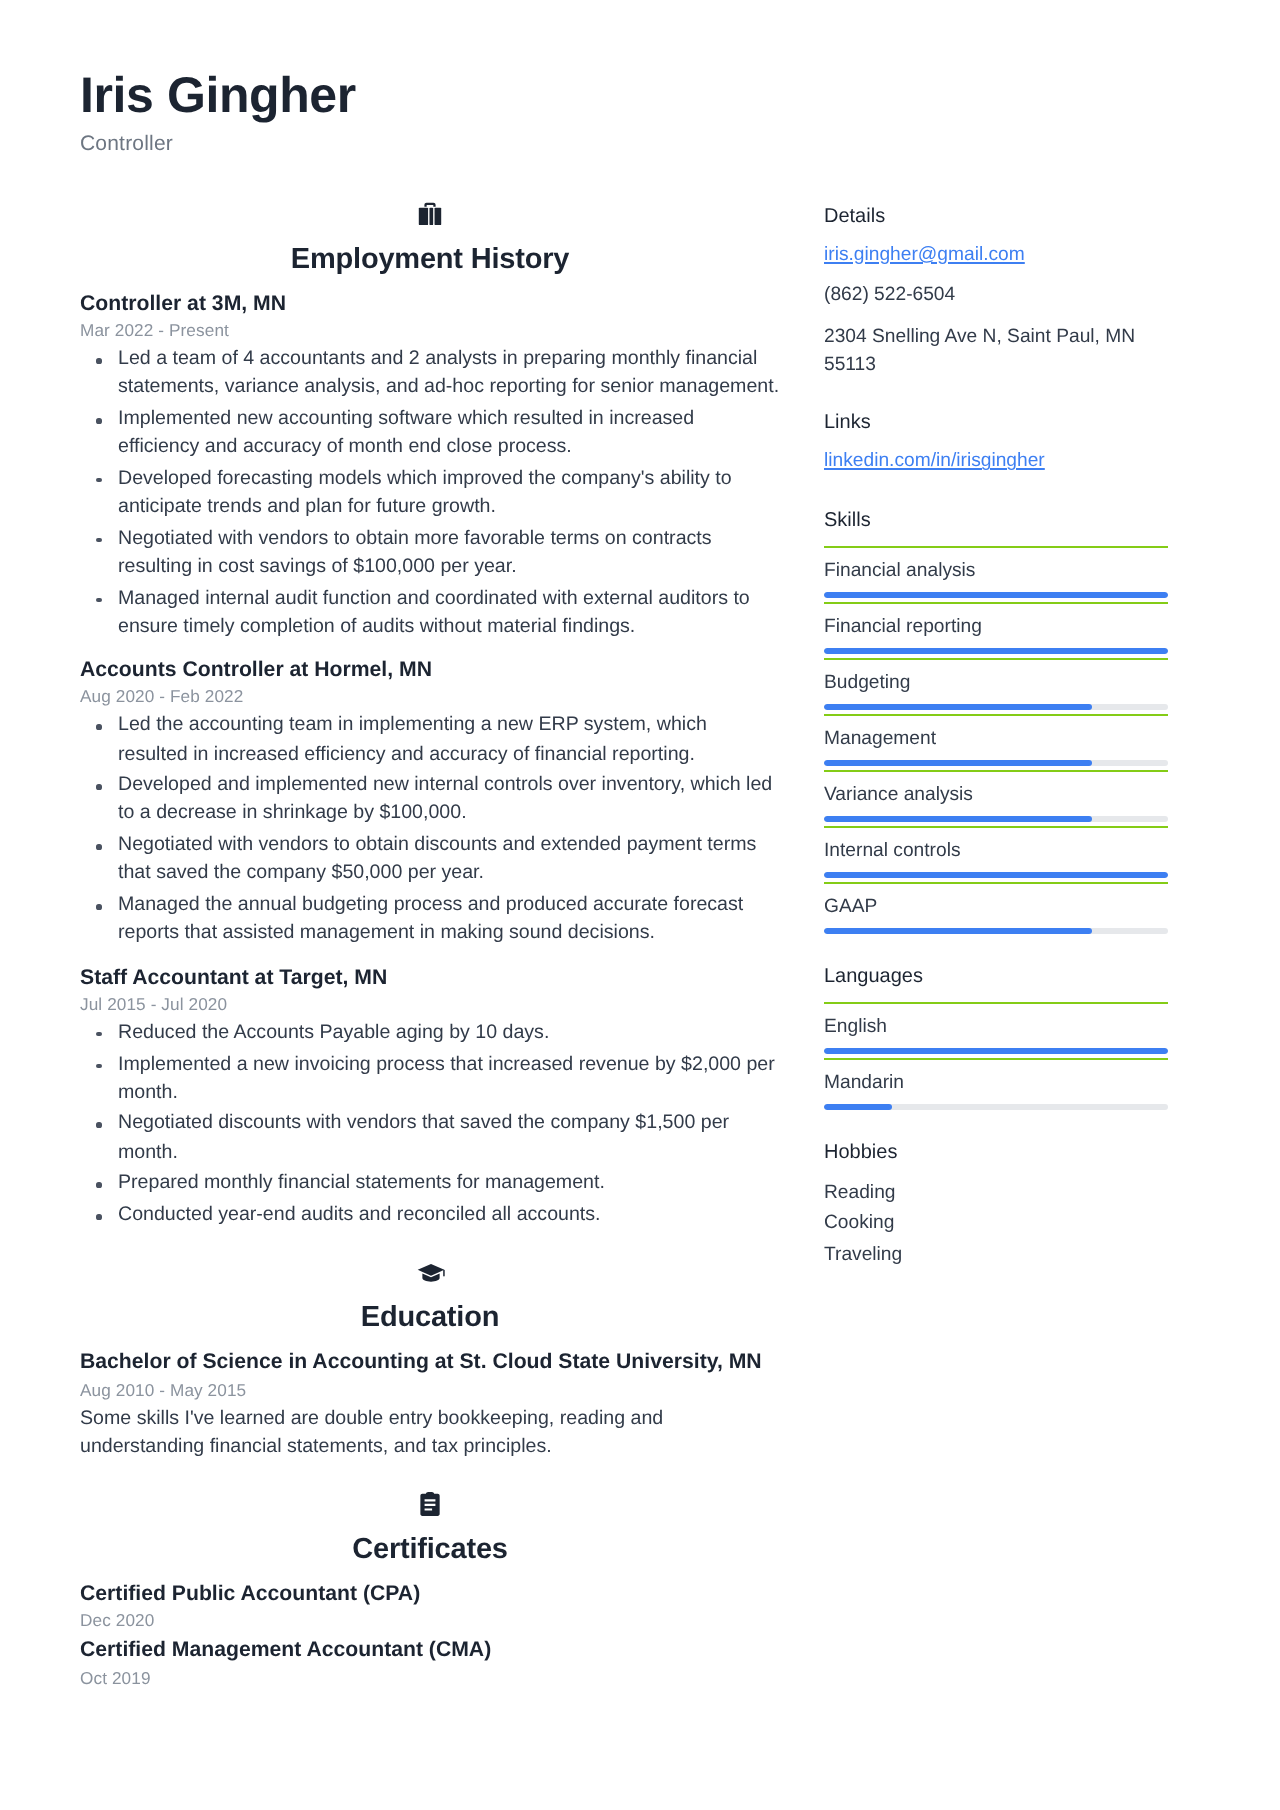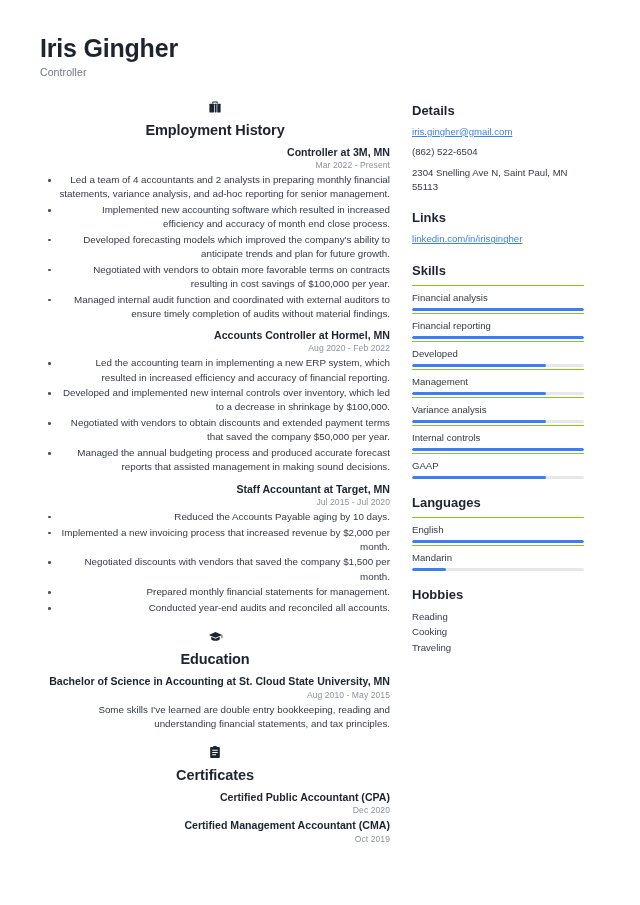--- a/index.html
+++ b/index.html
@@ -63,21 +63,21 @@
     flex: none;
   }
   .section-title {
     font-size: 14.5px;
     font-weight: bold;
     color: #1c2431;
     letter-spacing: -0.1px;
   }
 
   
-  .entry { margin-bottom: 3px; text-align: right; }
+  .entry { margin-bottom: 3px; }
   .entry-title {
     font-size: 10.6px;
     font-weight: bold;
     color: #1c2431;
     line-height: 1.35;
     margin-bottom: 1px;
   }
   .entry-date {
     font-size: 8.6px;
     color: #8b939e;
@@ -110,22 +110,22 @@
     top: 6px;
     width: 2.6px;
     height: 2.6px;
     border-radius: 50%;
     background: #4a5260;
   }
 
   
   .side-block { margin-bottom: 16px; }
   .side-title {
-    font-size: 13px;
-    font-weight: bold;
+    font-size: 10px;
+    font-weight: normal;
     color: #1c2431;
     margin-bottom: 7px;
   }
   .side-line {
     font-size: 9.6px;
     color: #323b49;
     line-height: 1.5;
     margin-bottom: 6px;
   }
   .side-link {
@@ -289,21 +289,21 @@
             <div class="meter-fill" style="width: 100%;"></div>
           </div>
         </div>
         <div class="meter-item">
           <div class="meter-label">Financial reporting</div>
           <div class="meter-track">
             <div class="meter-fill" style="width: 100%;"></div>
           </div>
         </div>
         <div class="meter-item">
-          <div class="meter-label">Developed</div>
+          <div class="meter-label">Budgeting</div>
           <div class="meter-track">
             <div class="meter-fill" style="width: 78%;"></div>
           </div>
         </div>
         <div class="meter-item">
           <div class="meter-label">Management</div>
           <div class="meter-track">
             <div class="meter-fill" style="width: 78%;"></div>
           </div>
         </div>

